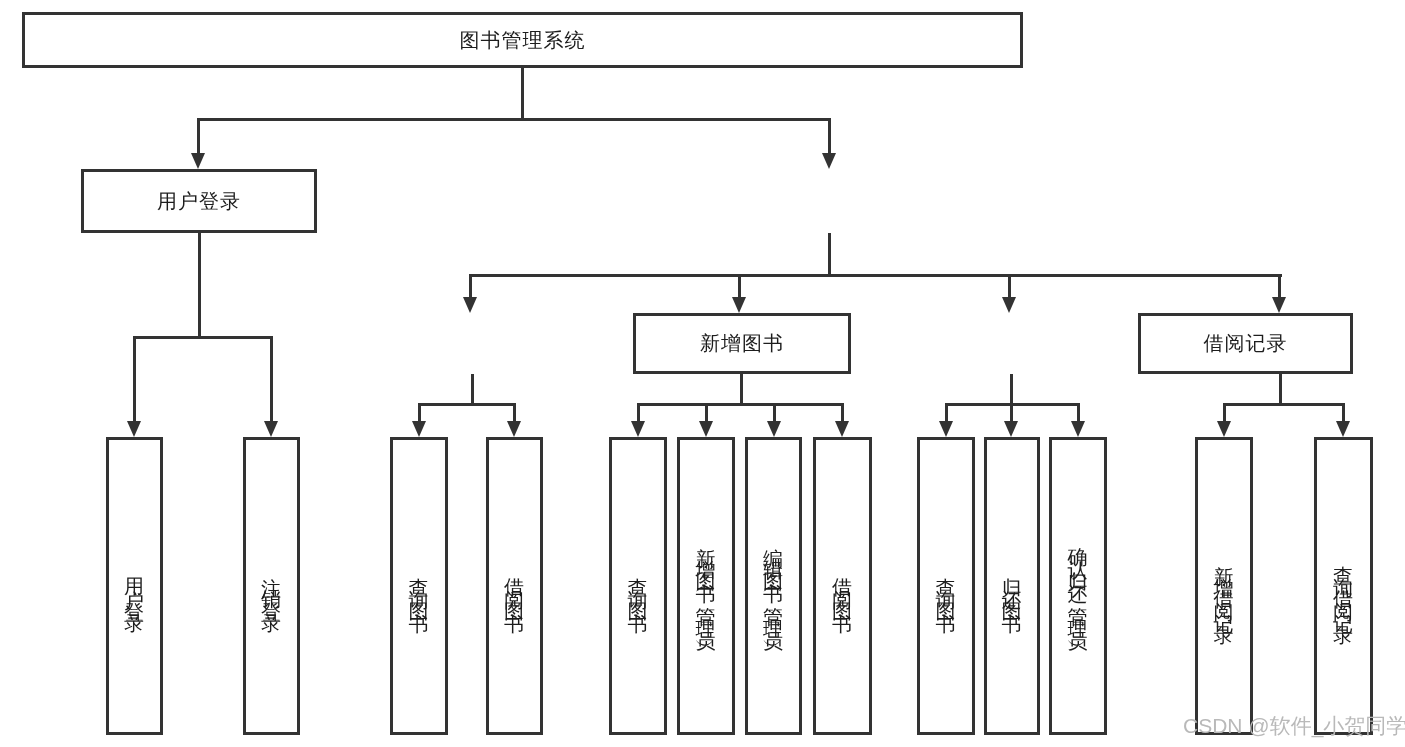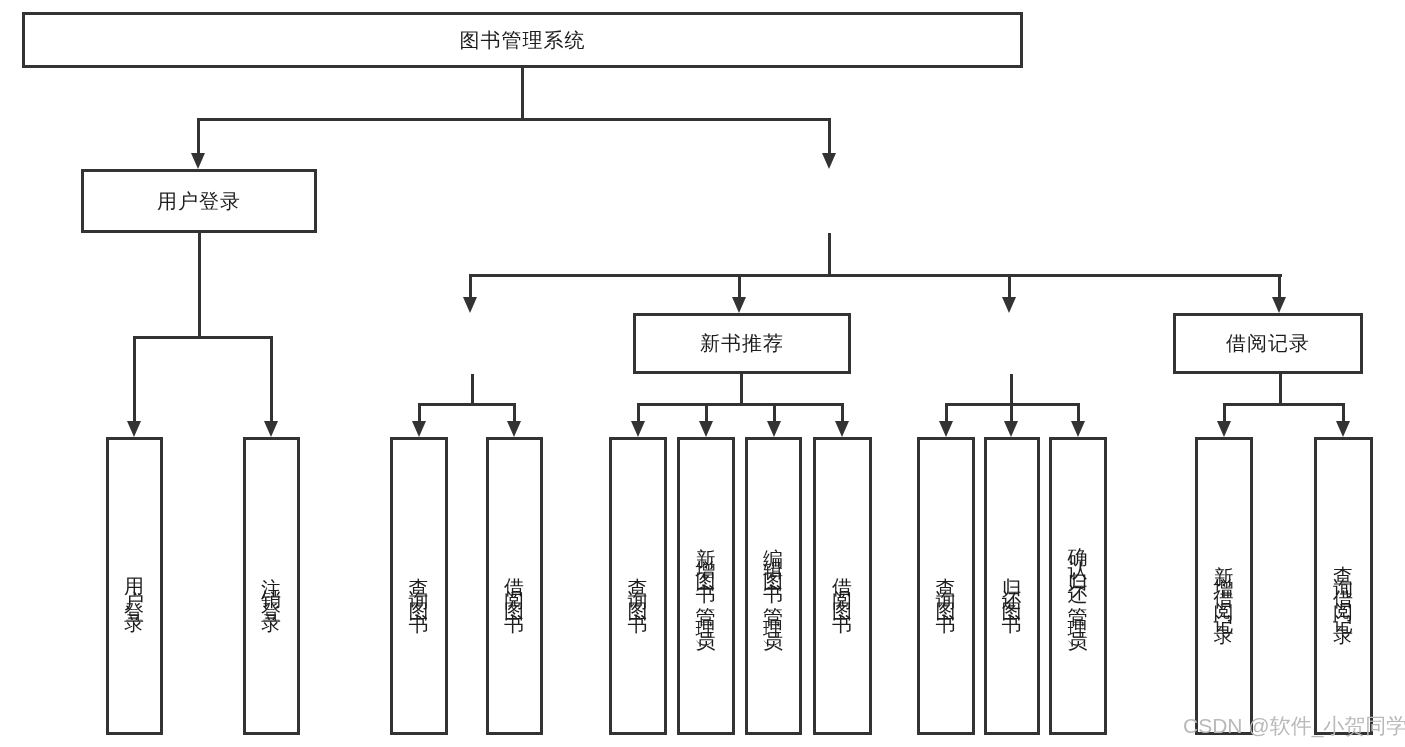--- a/index.html
+++ b/index.html
@@ -95,23 +95,23 @@
     <div class="ah" style="left:463px;top:297px;"></div>
     <div class="v" style="left:738px;top:274px;height:26px;"></div>
     <div class="ah" style="left:732px;top:297px;"></div>
     <div class="v" style="left:1008px;top:274px;height:26px;"></div>
     <div class="ah" style="left:1002px;top:297px;"></div>
     <div class="v" style="left:1278px;top:274px;height:26px;"></div>
     <div class="ah" style="left:1272px;top:297px;"></div>
   </div>
 
   <div class="box" style="left:633px;top:313px;width:218px;height:61px;">
-    <span>新书推荐</span>
-  </div>
-  <div class="box" style="left:1173px;top:313px;width:190px;height:61px;text-align:right;">
+    <span>新增图书</span>
+  </div>
+  <div class="box" style="left:1138px;top:313px;width:215px;height:61px;text-align:right;">
     <span>借阅记录</span>
   </div>
 
   <div>
     <div class="v" style="left:471px;top:374px;height:31px;"></div>
     <div class="h" style="left:418px;top:403px;width:98px;"></div>
     <div class="v" style="left:418px;top:403px;height:21px;"></div>
     <div class="ah" style="left:412px;top:421px;"></div>
     <div class="v" style="left:513px;top:403px;height:21px;"></div>
     <div class="ah" style="left:507px;top:421px;"></div>

